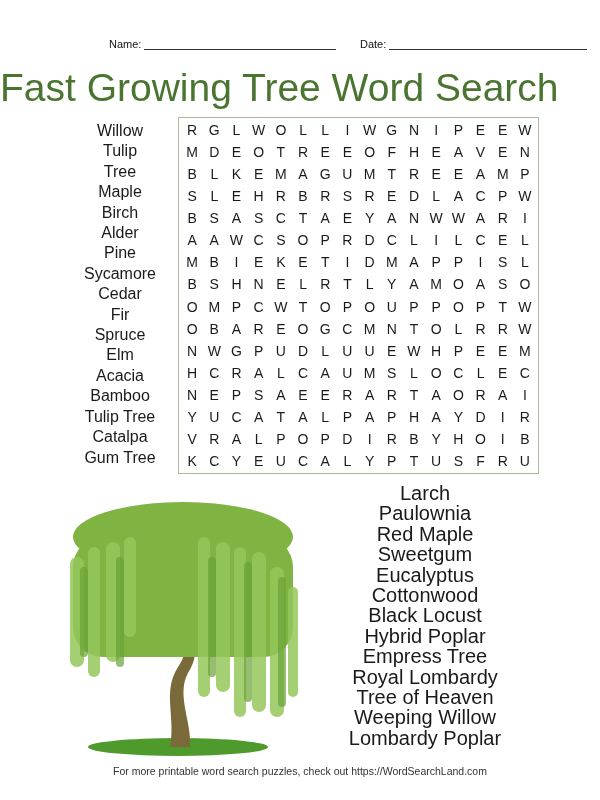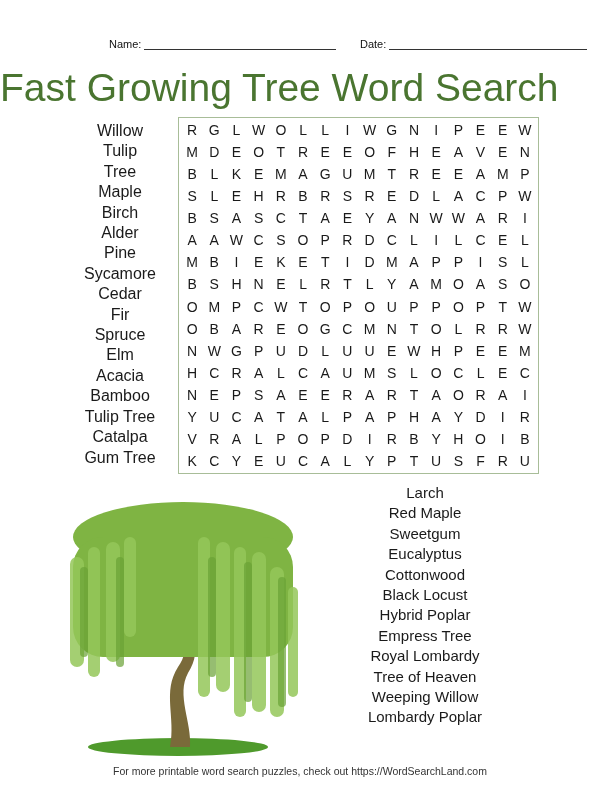--- a/index.html
+++ b/index.html
@@ -5,21 +5,21 @@
   html, body { margin: 0; padding: 0; background: #ffffff; }
   body { width: 600px; height: 800px; position: relative; overflow: hidden; font-family: "Liberation Sans", "DejaVu Sans", sans-serif; color: #1a1a1a; }
   .hdr { position: absolute; top: 38px; font-size: 11px; color: #111; margin-left: 48px; }
   .hdr .line { display: inline-block; border-bottom: 1px solid #333; vertical-align: bottom; height: 10px; margin-left: 3px; }
   #name-field { left: 61px; }
   #name-field .line { width: 192px; }
   #date-field { left: 312px; }
   #date-field .line { width: 198px; }
   .title { position: absolute; top: 66px; left: 0; width: 600px; font-size: 39px; color: #4a7530; }
   .words-left { position: absolute; left: 60px; top: 121px; width: 120px; text-align: center; font-size: 16px; line-height: 20.4px; }
-  .words-right { position: absolute; left: 340px; top: 483px; width: 170px; text-align: center; font-size: 15px; line-height: 20.4px; }
+  .words-right { position: absolute; left: 340px; top: 483px; width: 170px; text-align: center; font-size: 20px; line-height: 20.4px; }
   .word { display: block; }
   .grid { position: absolute; left: 178px; top: 117px; width: 361px; height: 357px; border: 1.5px solid #a8bd98; box-sizing: border-box; display: grid; grid-template-columns: repeat(16, 1fr); grid-template-rows: repeat(16, 1fr); padding: 1px 2px; }
   .cell { display: flex; align-items: center; justify-content: center; font-size: 14px; color: #1a1a1a; }
   .tree { position: absolute; left: 58px; top: 497px; width: 250px; height: 262px; }
   .footer { position: absolute; top: 765px; left: 0; width: 600px; text-align: center; font-size: 10.5px; color: #333; }
 </style>
 </head>
 <body>
 
 <div class="hdr" id="name-field">
@@ -305,20 +305,21 @@
     <div class="cell">T</div>
     <div class="cell">U</div>
     <div class="cell">S</div>
     <div class="cell">F</div>
     <div class="cell">R</div>
     <div class="cell">U</div>
   </div>
 
 <div class="words-right" id="words-right">
     <span class="word">Larch</span>
+    <span class="word">Paulownia</span>
     <span class="word">Red Maple</span>
     <span class="word">Sweetgum</span>
     <span class="word">Eucalyptus</span>
     <span class="word">Cottonwood</span>
     <span class="word">Black Locust</span>
     <span class="word">Hybrid Poplar</span>
     <span class="word">Empress Tree</span>
     <span class="word">Royal Lombardy</span>
     <span class="word">Tree of Heaven</span>
     <span class="word">Weeping Willow</span>

